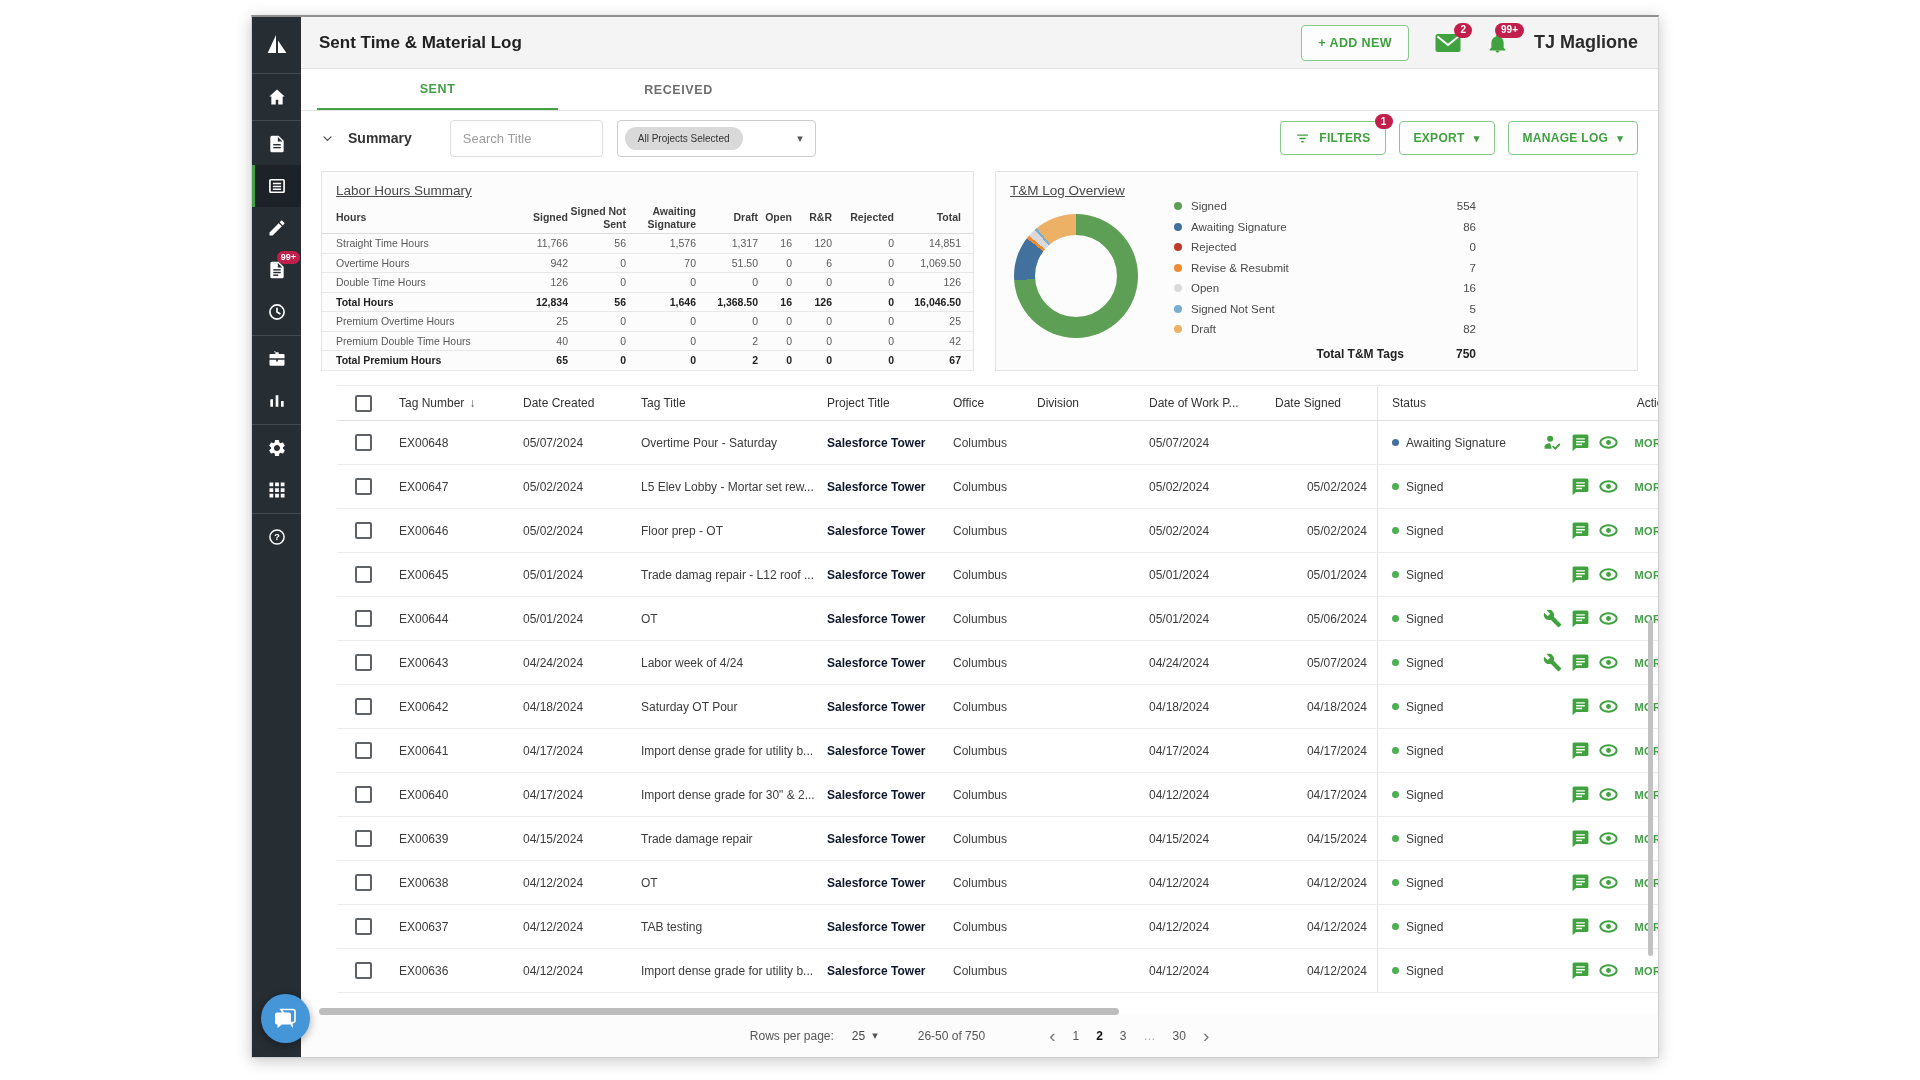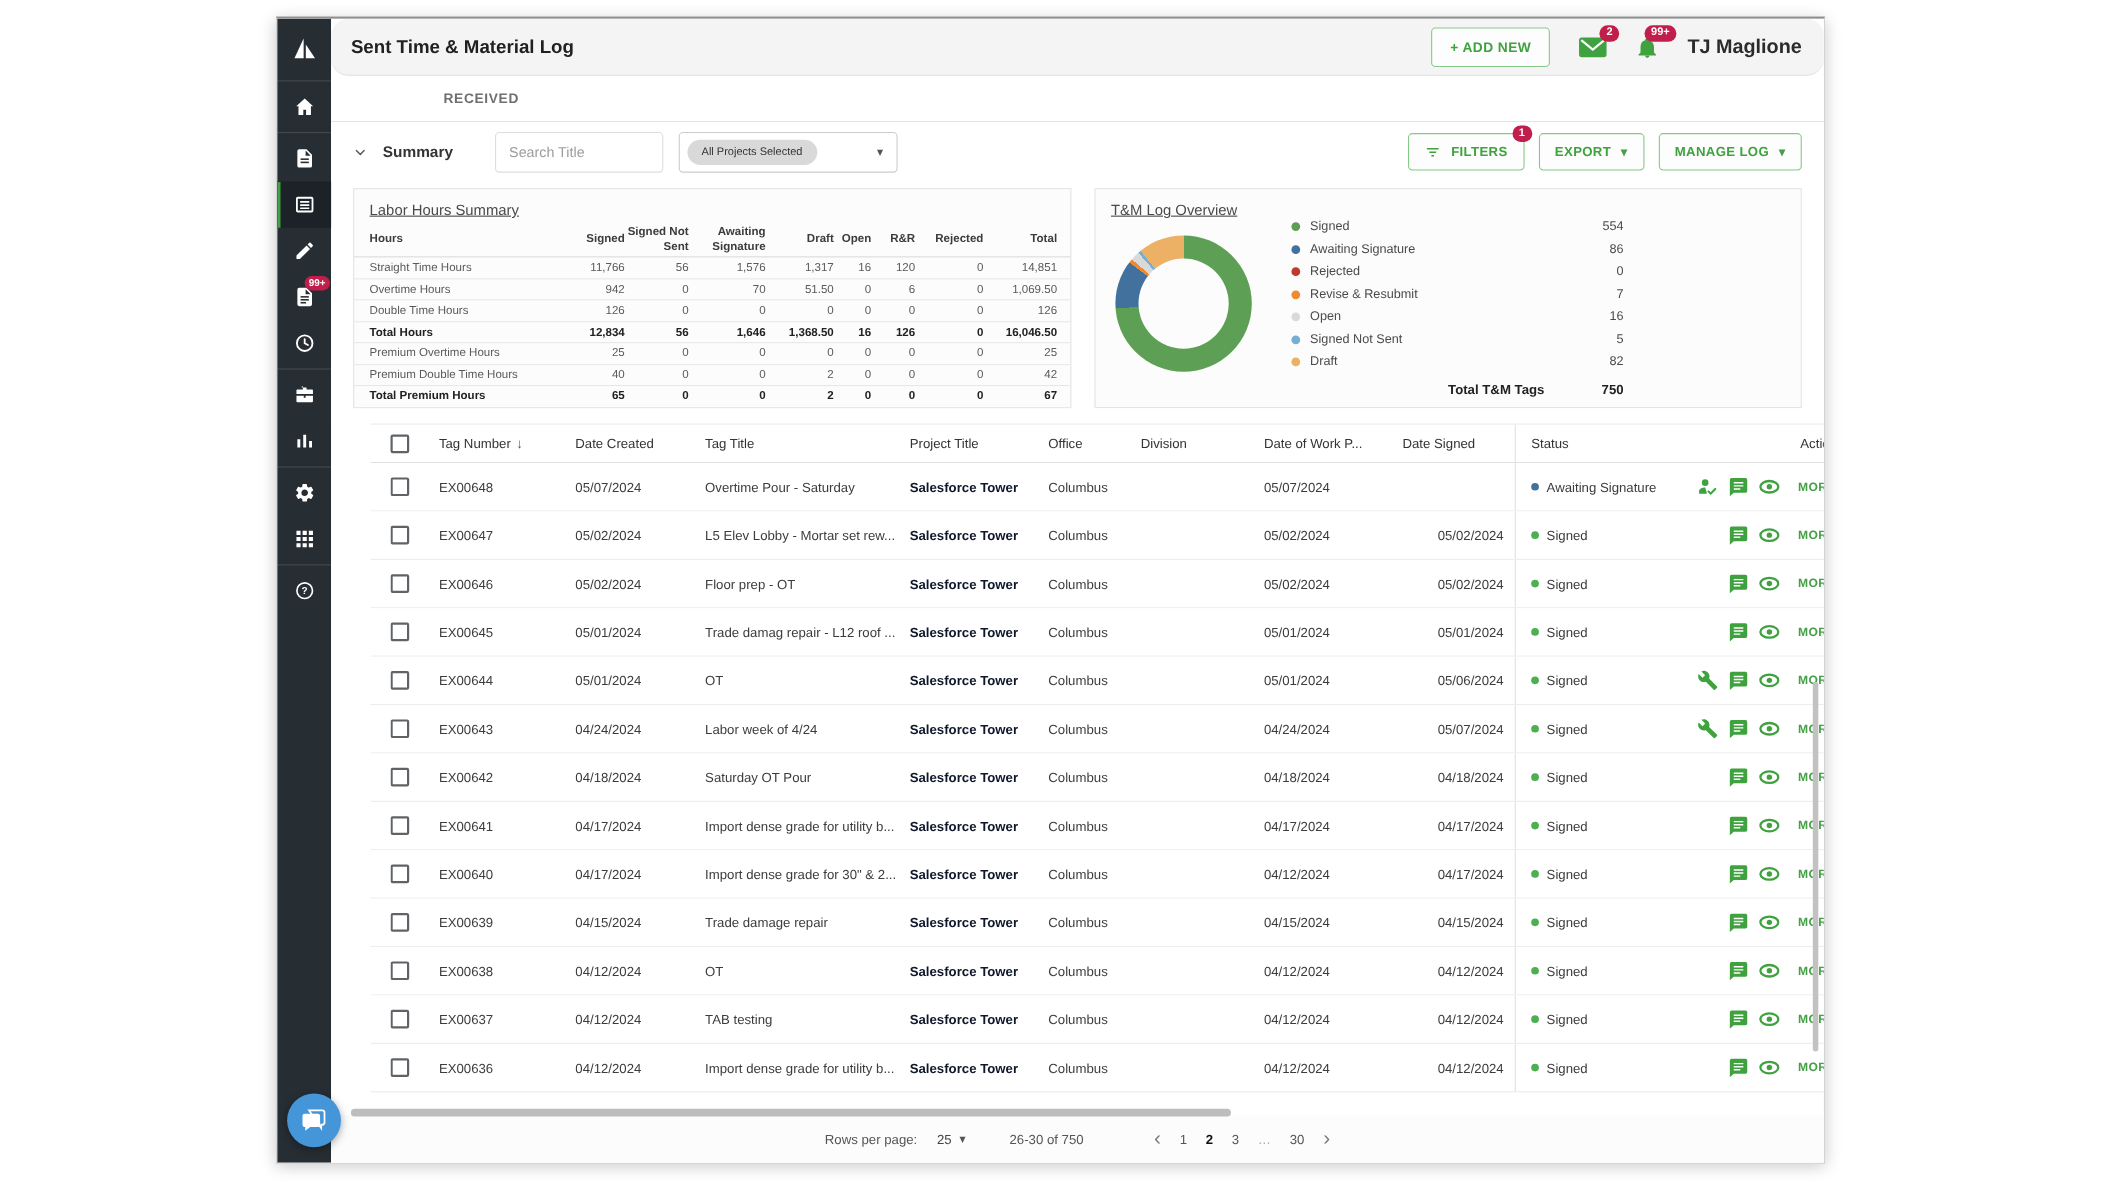--- a/index.html
+++ b/index.html
@@ -17,21 +17,21 @@
   .sb-item .icon { width:20px; height:20px; }
   .sb-item.logo .icon { width:24px; height:24px; }
   .sb-item.active { background:#1c2227; box-shadow: inset 3px 0 0 #43a047; }
   .sb-divider { height:1px; background:rgba(255,255,255,.14); margin:2px 0; }
   .sb-badge { position:absolute; top:2px; right:1px; background:#c21e4c; color:#fff; font-size:9px; font-weight:bold;
               padding:2px 4px; border-radius:8px; line-height:1; }
 
   
   .main { flex:1; display:flex; flex-direction:column; min-width:0; background:#fff; }
 
-  .header { height:52px; background:#f4f4f4; border-bottom:1px solid #e0e0e0; display:flex; align-items:center; padding:0 20px 0 18px; flex-shrink:0;border-radius:16px; }
+  .header { height:52px; background:#f4f4f4; border-bottom:1px solid #e0e0e0; display:flex; align-items:center; padding:0 20px 0 18px; flex-shrink:0; }
   .header-title { font-size:17px; font-weight:bold; color:#212121; }
   .header-right { margin-left:auto; display:flex; align-items:center; gap:26px; }
   .btn-outline { border:1px solid #86c989; color:#3fa23f; background:#fcfdfc; border-radius:4px; font-weight:bold;
                  display:flex; align-items:center; cursor:pointer; }
   .add-new { font-size:12.5px; letter-spacing:.4px; padding:10px 16px; }
   .icon-wrap { position:relative; width:26px; height:22px; cursor:pointer; }
   .icon-wrap .icon { width:100%; height:100%; }
   .badge { position:absolute; top:-9px; right:-11px; background:#c21e4c; color:#fff; font-size:10px; font-weight:bold;
            padding:2.5px 6px; border-radius:9px; line-height:1; }
   .user-name { font-size:18px; font-weight:bold; color:#2b2b2b; }
@@ -244,20 +244,21 @@
           <span class="icon"><svg viewBox="0 0 24 24">
                 <path fill="#3fa23f" d="M12 23c1.2 0 2.1-.9 2.1-2.1h-4.2c0 1.2.9 2.1 2.1 2.1zm7-5.6v-5.6c0-3.4-1.8-6.3-5-7V4c0-.9-.9-1.6-2-1.6s-2 .7-2 1.6v.8c-3.2.7-5 3.5-5 7v5.6L3 19.5v1.1h18v-1.1z"></path>
               </svg></span>
           <span class="badge" style="right:-16px;">99+</span>
         </div>
         <div class="user-name">TJ Maglione</div>
       </div>
     </div>
 
     <div class="tabs">
+      <div class="tab active">SENT</div>
       <div class="tab">RECEIVED</div>
     </div>
 
     <div class="toolbar">
       <span class="chev">
           <svg viewBox="0 0 24 24">
             <path d="M5.5 9 12 15.5 18.5 9" stroke="#555" stroke-width="2.4" fill="none" stroke-linecap="round"></path>
           </svg>
         </span>
       <span class="section-label">Summary</span>
@@ -811,21 +812,21 @@
           </div>
         </div>
     </div>
 
     <div class="pagination">
       <span>Rows per page:</span>
       <span class="rows-select">
         <span>25</span>
         <span class="caret">▾</span>
       </span>
-      <span class="range">26-30 of 750</span>
+      <span class="range">26-50 of 750</span>
       <span class="page-nav">
         <span class="page-chevron">‹</span>
         <span style="display:flex;gap:17px;">
             <span class="page-num">1</span>
             <span class="page-num current">2</span>
             <span class="page-num">3</span>
             <span class="page-num ellipsis">…</span>
             <span class="page-num">30</span>
           </span>
         <span class="page-chevron">›</span>

